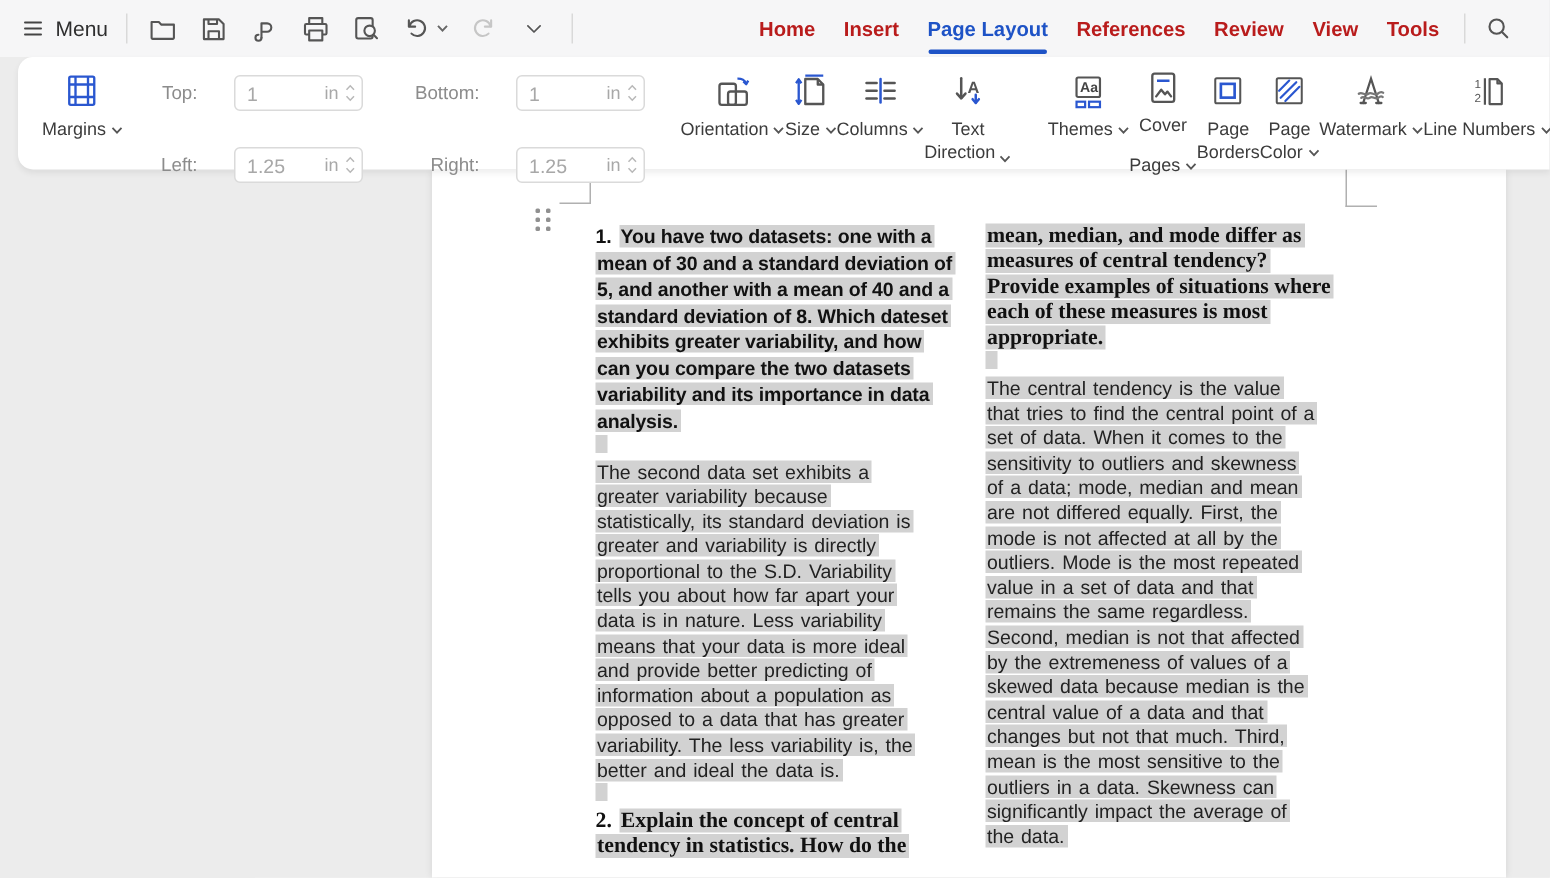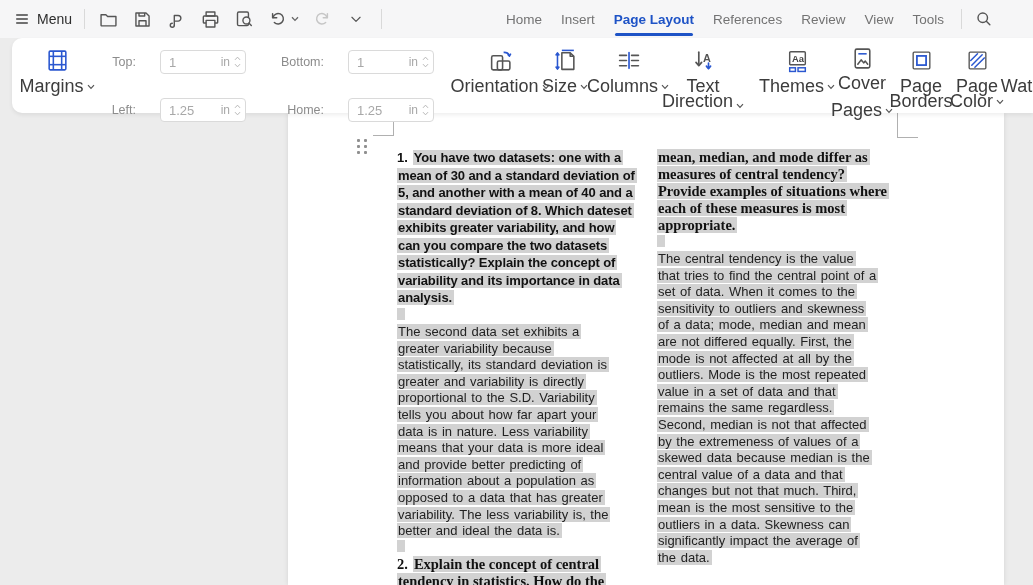--- a/index.html
+++ b/index.html
@@ -12,36 +12,36 @@
   .menu-btn { display:flex; align-items:center; gap:7px; margin-left:14px;
               color:#2e2e2e; font-size:14px; cursor:default; }
   .tb-sep { width:1px; height:20px; background:#d9d9d9; margin:0 12px; }
   .qat { display:flex; align-items:center; gap:12px; }
   .qat .qicon { width:22px; height:22px; display:flex; align-items:center;
                 justify-content:center; color:#555; }
   .qat .qicon.disabled { color:#c6c6c6; }
   .undo-wrap { display:flex; align-items:center; gap:2px; }
   .tiny-caret { color:#666; }
   .tabs { display:flex; align-items:center; gap:19px; margin-left:112px; height:38px; }
-  .tab { position:relative; font-size:13.5px; color:#737373; height:38px;
-         display:flex; align-items:center; cursor:default; white-space:nowrap; }
+  .tab { position:relative; font-size:13.5px; color:#b91c1c; height:38px;
+         display:flex; align-items:center; cursor:default; white-space:nowrap;font-weight:bold; }
   .tab.active { color:#1e53c6; font-weight:bold; }
   .tab.active::after { content:""; position:absolute; left:1px; right:1px; bottom:2px;
                        height:3px; border-radius:2px; background:#1e53c6; }
   .search-wrap { display:flex; align-items:center; }
 
   
   .ribbon { position:absolute; top:38px; left:12px; width:1021px; height:75px;
             background:#ffffff; border-radius:10px 0 0 10px;
             box-shadow:0 2px 4px rgba(0,0,0,.07); display:flex; align-items:stretch;
             padding-left:16px; z-index:2; }
   .rbtn { display:flex; flex-direction:column; align-items:center; padding-top:8px;
           cursor:default; }
   .rbtn .icon-slot { height:28px; display:flex; align-items:center; justify-content:center; }
-  .rbtn .rlabel { margin-top:5px; font-size:18px; line-height:15px; color:#3c3c3c;
+  .rbtn .rlabel { margin-top:5px; font-size:12px; line-height:15px; color:#3c3c3c;
                   text-align:center; white-space:nowrap; display:flex; align-items:center;
                   gap:3px; }
   .caret-svg { width:8px; height:6px; color:#565656; flex:0 0 auto; }
   .fields { display:grid; grid-template-columns:32px 86px 54px 86px;
             grid-auto-rows:24px; column-gap:6px; row-gap:5px; margin-left:18px;
             margin-top:12px; align-items:center;gap:24px; }
   .flabel { font-size:12.5px; color:#8c8c8c; text-align:right; }
   .fbox { height:24px; border:1px solid #dadada; border-radius:4px; background:#fff;
           display:flex; align-items:center; }
   .fbox .fval { margin-left:8px; flex:1; font-size:13px; color:#a8a8a8; }
@@ -224,21 +224,21 @@
       <span class="funit">in</span>
       <span class="spin">
         <svg viewBox="0 0 8 6" fill="none" stroke="currentColor" stroke-width="1.2">
             <path d="M1 4.6 L4 1.4 L7 4.6"></path>
           </svg>
         <svg viewBox="0 0 8 6" fill="none" stroke="currentColor" stroke-width="1.2">
             <path d="M1 1.4 L4 4.6 L7 1.4"></path>
           </svg>
       </span>
     </div>
-    <span class="flabel">Home:</span>
+    <span class="flabel">Right:</span>
     <div class="fbox">
       <span class="fval">1.25</span>
       <span class="funit">in</span>
       <span class="spin">
         <svg viewBox="0 0 8 6" fill="none" stroke="currentColor" stroke-width="1.2">
             <path d="M1 4.6 L4 1.4 L7 4.6"></path>
           </svg>
         <svg viewBox="0 0 8 6" fill="none" stroke="currentColor" stroke-width="1.2">
             <path d="M1 1.4 L4 4.6 L7 1.4"></path>
           </svg>
@@ -448,21 +448,20 @@
 
     <div class="col col-left">
       <div class="q-sans">
         <div class="line"><span class="qnum">1.</span><span class="hl">You have two datasets: one with a</span></div>
         <div>
             <div class="line"><span class="hl">mean of 30 and a standard deviation of</span></div>
             <div class="line"><span class="hl">5, and another with a mean of 40 and a</span></div>
             <div class="line"><span class="hl">standard deviation of 8. Which dateset</span></div>
             <div class="line"><span class="hl">exhibits greater variability, and how</span></div>
             <div class="line"><span class="hl">can you compare the two datasets</span></div>
-            <div class="line"><span class="hl">statistically? Explain the concept of</span></div>
             <div class="line"><span class="hl">variability and its importance in data</span></div>
             <div class="line"><span class="hl">analysis.</span></div>
           </div>
         <div class="line"><span class="blankmark"></span></div>
       </div>
       <div class="ans">
         <div>
             <div class="line"><span class="hl">The second data set exhibits a</span></div>
             <div class="line"><span class="hl">greater variability because</span></div>
             <div class="line"><span class="hl">statistically, its standard deviation is</span></div>

